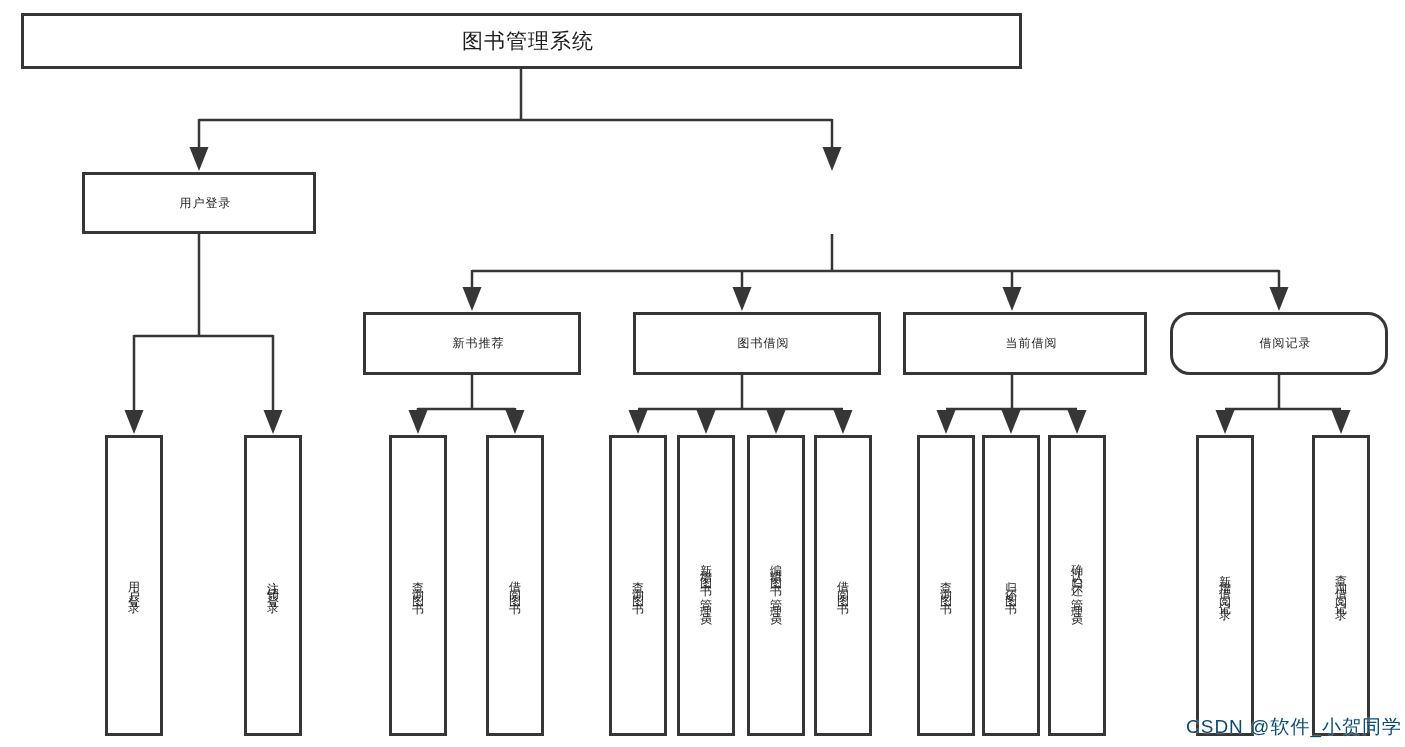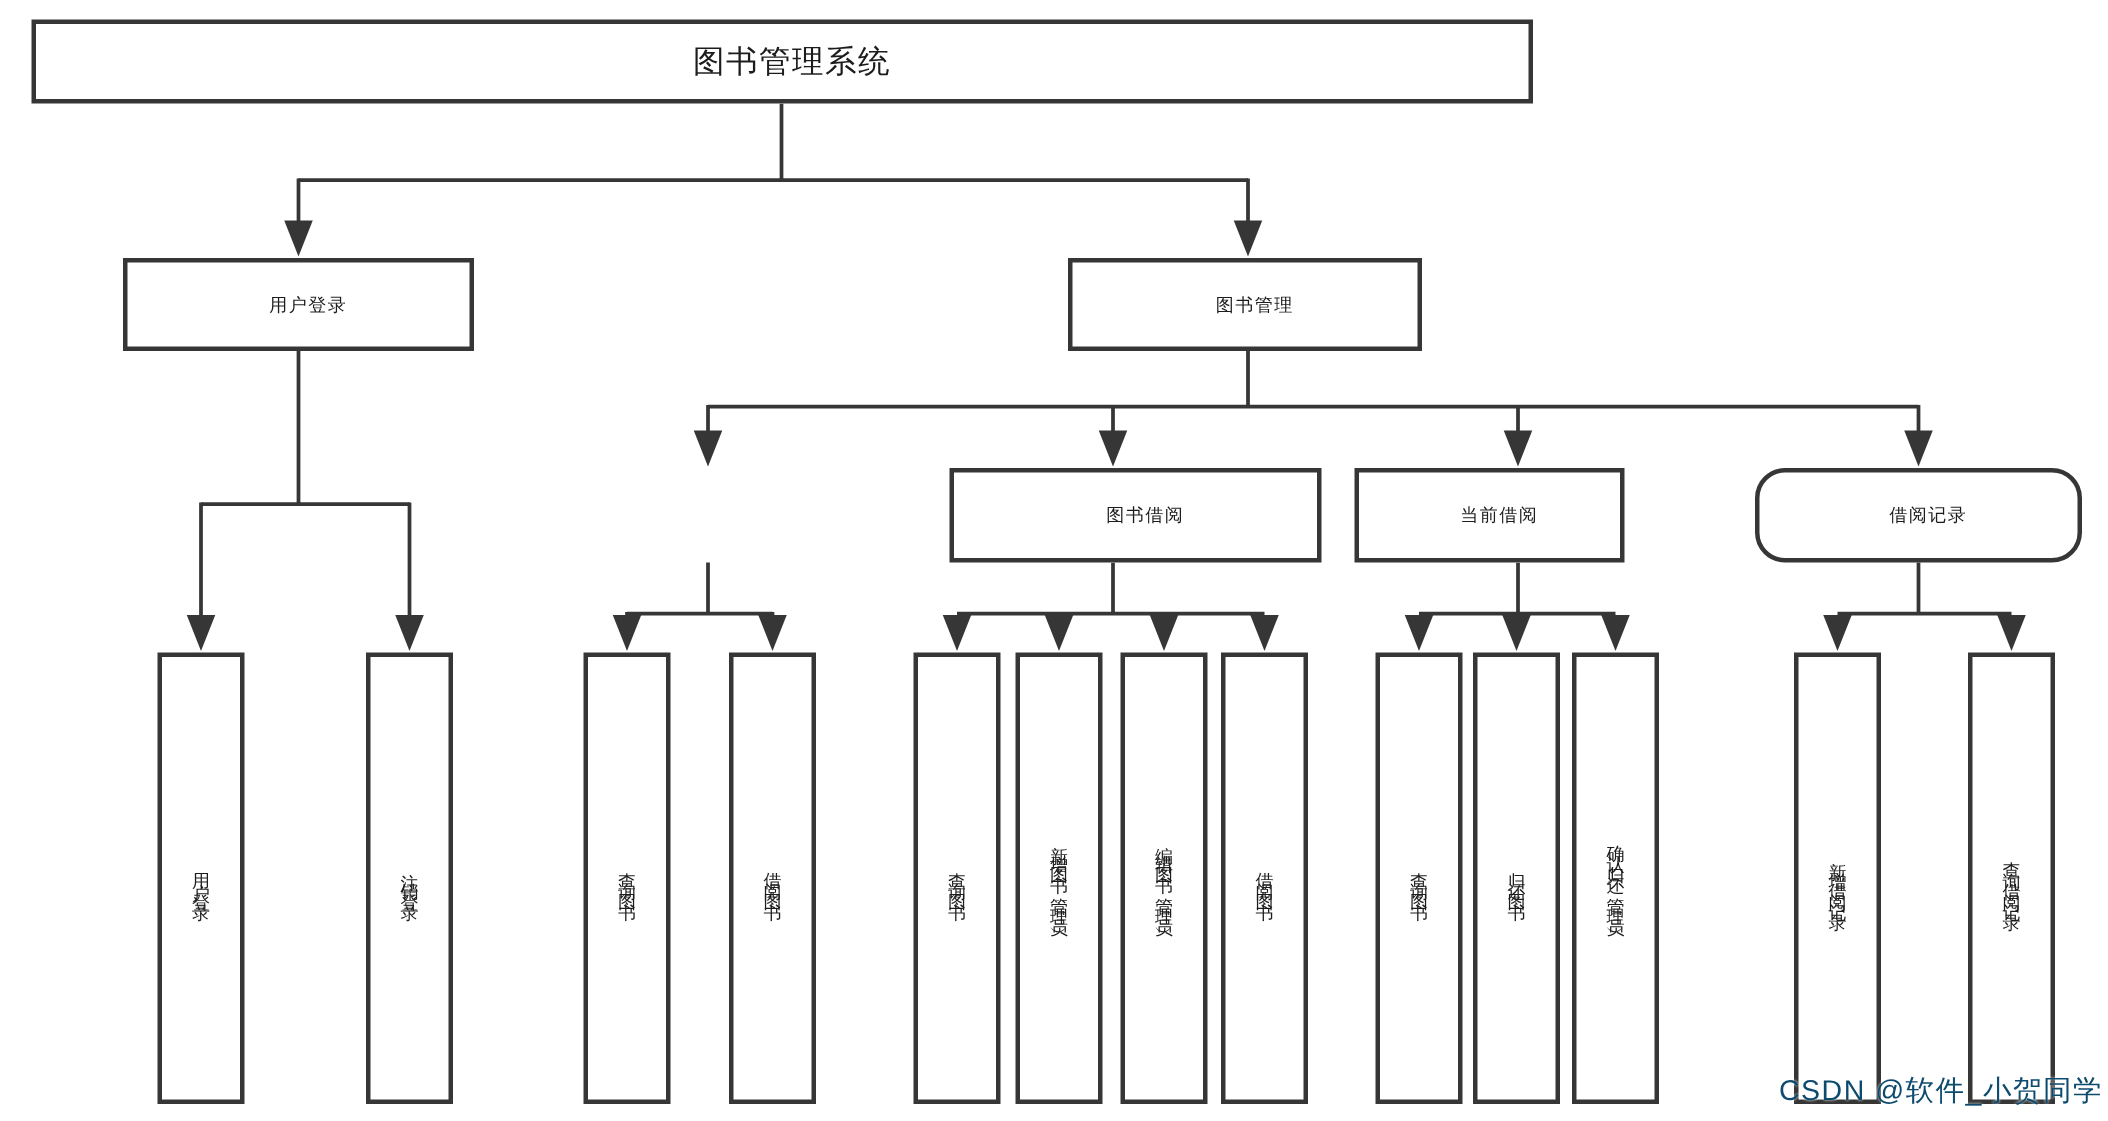--- a/index.html
+++ b/index.html
@@ -29,21 +29,21 @@
     text-orientation:mixed;
     letter-spacing:7px;
     line-height:1.0;
   }
   
   #n-root      {left:21px;  top:13px;  width:1001px;height:56px;font-size:21px;}
   #n-user-login{left:82px;  top:172px; width:234px; height:62px;}
   #n-book-mgmt {left:712px; top:172px; width:236px; height:62px;}
   #n-new-book  {left:363px; top:312px; width:218px; height:63px;}
   #n-borrow    {left:633px; top:312px; width:248px; height:63px;text-align:right;}
-  #n-current   {left:903px; top:312px; width:180px; height:63px;}
+  #n-current   {left:903px; top:312px; width:244px; height:63px;}
   #n-records   {left:1170px;top:312px; width:218px; height:63px;border-radius:20px;}
   .leaf{top:435px;width:58px;height:301px;}
   #n-login    {left:105px;}
   #n-logout   {left:244px;}
   #n-nb-query {left:389px;}
   #n-nb-borrow{left:486px;}
   #n-b-query  {left:609px;}
   #n-b-add    {left:677px;}
   #n-b-edit   {left:747px;}
   #n-b-borrow {left:814px;}
@@ -135,24 +135,24 @@
     </g>
   </svg>
 
   <div class="node h" id="n-root">
     <span>图书管理系统</span>
   </div>
 
   <div class="node h" id="n-user-login">
     <span>用户登录</span>
   </div>
-  <div class="node h" id="n-book-mgmt">
-    <span>图书管理</span>
-  </div>
-
+
+  <div class="node h" id="n-new-book">
+    <span>新书推荐</span>
+  </div>
   <div class="node h" id="n-borrow">
     <span>图书借阅</span>
   </div>
   <div class="node h" id="n-current">
     <span>当前借阅</span>
   </div>
   <div class="node h" id="n-records">
     <span>借阅记录</span>
   </div>
 

